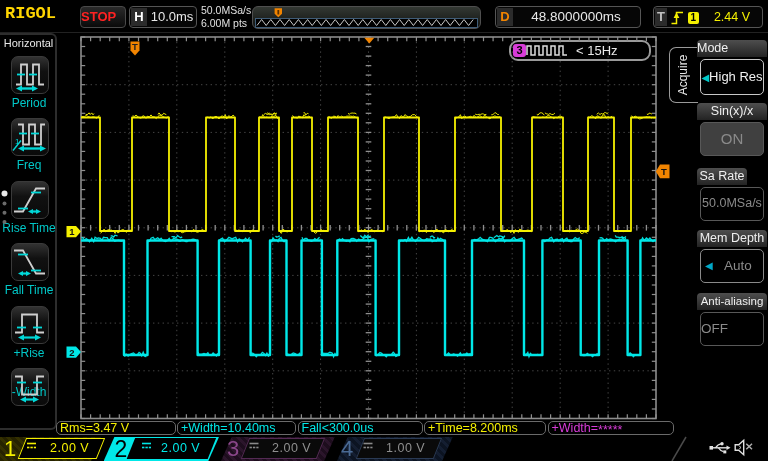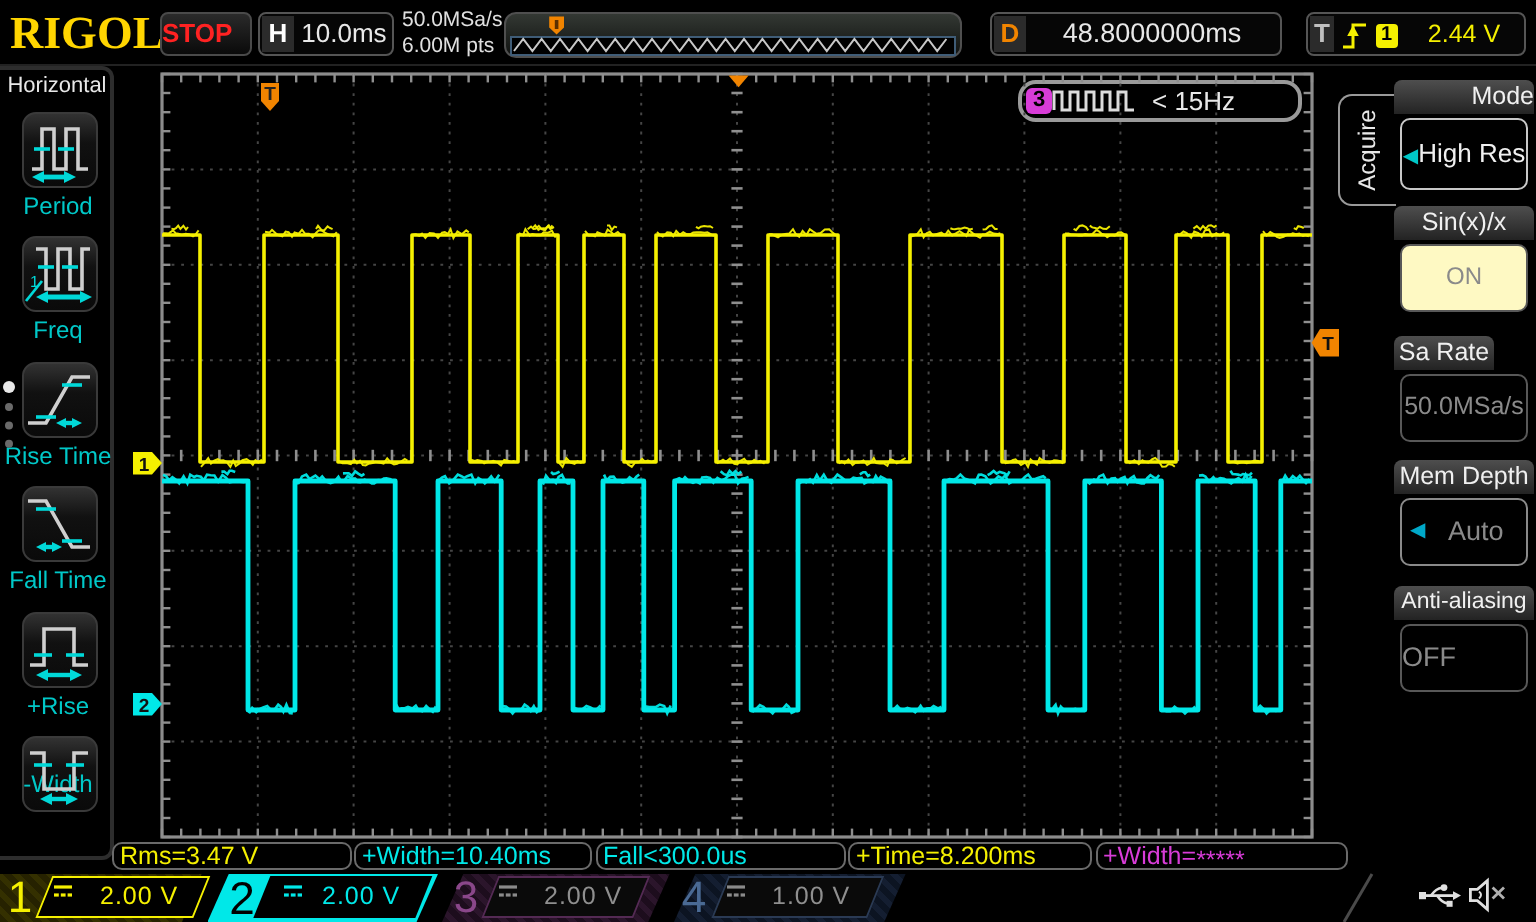--- a/index.html
+++ b/index.html
@@ -1,21 +1,21 @@
 <!DOCTYPE html>
 <html><head><meta charset="utf-8"><style>
 *{margin:0;padding:0;box-sizing:border-box}
 html,body{width:768px;height:461px;background:#000;overflow:hidden;font-family:"Liberation Sans",sans-serif}
 .abs{position:absolute}
 .box{position:absolute;border-radius:4px;background:#050505}
 </style></head>
 <body>
 <div class="abs" style="left:0;top:0;width:768px;height:33px;background:#000;border-bottom:1px solid #222"></div>
 
-<div class="abs" style="left:5px;top:4px;width:90px;height:26px;color:#ffd500;font-family:Liberation Serif, serif;font-weight:bold;font-size:23px;letter-spacing:0px">RIGOL</div>
+<div class="abs" style="left:5px;top:4px;width:90px;height:26px;color:#ffd500;font-family:Liberation Mono, monospace;font-weight:bold;font-size:17px;letter-spacing:0px">RIGOL</div>
 
 <div class="box" style="left:80px;top:6px;width:46px;height:22px;border:1px solid #4a4a4a;background:linear-gradient(#2a2a2a,#0a0a0a);color:#ff2222;font-weight:bold;font-size:13px;text-align:left;line-height:20px">STOP</div>
 
 <div class="box" style="left:129px;top:6px;width:68px;height:22px;border:1px solid #555;background:#060606"></div>
 <div class="abs" style="left:131px;top:8px;width:16px;height:18px;background:#2b2b2b;color:#fff;font-weight:bold;font-size:13px;text-align:center;line-height:18px">H</div>
 <div class="abs" style="left:148px;top:8px;width:48px;color:#e8e8e8;font-size:13px;text-align:center;line-height:18px">10.0ms</div>
 
 <div class="abs" style="left:201px;top:4px;color:#e0e0e0;font-size:10.5px;line-height:12.5px">50.0MSa/s<br>6.00M pts</div>
 
 <div class="abs" style="left:252px;top:6px;width:229px;height:23px;border:1px solid #4f4f4f;border-radius:6px;background:linear-gradient(#333833,#101210)"></div>
@@ -46,24 +46,24 @@
 <div class="abs" style="left:0px;top:385px;width:58px;color:#00c8c8;font-size:12px;text-align:center;white-space:nowrap">-Width</div>
 
 <div class="abs" style="left:509px;top:40px;width:142px;height:21px;border:2px solid #9a9a9a;border-radius:9px;background:#000"></div>
 <div class="abs" style="left:513px;top:43.5px;width:13px;height:13px;background:#d83cd8;border-radius:3px;color:#000;font-weight:bold;font-size:11px;text-align:center;line-height:13px">3</div>
 <div class="abs" style="left:576px;top:43px;color:#e8e8e8;font-size:13px">&lt; 15Hz</div>
 
 <div class="abs" style="left:669px;top:47px;width:29px;height:56px;border:1.2px solid #9a9a9a;border-right:none;border-radius:7px 0 0 7px;background:#000"></div>
 <div class="abs" style="left:669px;top:47px;width:28px;height:56px;display:flex;align-items:center;justify-content:center">
     <span style="transform:rotate(-90deg);color:#e8e8e8;font-size:12px;white-space:nowrap">Acquire</span>
   </div>
-<div class="abs" style="left:697px;top:40px;width:70px;height:17px;background:linear-gradient(#4e4e4e,#232323);border-radius:4px 4px 0 0;color:#f0f0f0;font-size:12.5px;text-align:right;line-height:17px;white-space:nowrap">Mode</div>
+<div class="abs" style="left:697px;top:40px;width:70px;height:17px;background:linear-gradient(#4e4e4e,#232323);border-radius:4px 4px 0 0;color:#f0f0f0;font-size:12.5px;text-align:left;line-height:17px;white-space:nowrap">Mode</div>
 <div class="abs" style="left:700px;top:58.5px;width:64px;height:36px;border:1.5px solid #c8c8c8;border-radius:5px;background:#000;color:#f0f0f0;font-size:13px;text-align:center;line-height:33px"><span style="color:#00c8c8;font-size:10px">◀</span>High Res</div>
 <div class="abs" style="left:697px;top:103px;width:70px;height:17px;background:linear-gradient(#4e4e4e,#232323);border-radius:4px 4px 0 0;color:#f0f0f0;font-size:12.5px;text-align:center;line-height:17px;white-space:nowrap">Sin(x)/x</div>
-<div class="abs" style="left:700px;top:121.5px;width:64px;height:34px;border:1.5px solid #585858;border-radius:5px;background:#fef9c3;color:#8a8a8a;font-size:12px;text-align:center;line-height:31px">ON</div>
+<div class="abs" style="left:700px;top:121.5px;width:64px;height:34px;border:1.5px solid #585858;border-radius:5px;background:#404040;color:#8a8a8a;font-size:15px;text-align:center;line-height:31px">ON</div>
 <div class="abs" style="left:697px;top:168px;width:50px;height:17px;background:linear-gradient(#4e4e4e,#232323);border-radius:4px 4px 0 0;color:#f0f0f0;font-size:12.5px;text-align:center;line-height:17px;white-space:nowrap">Sa Rate</div>
 <div class="abs" style="left:700px;top:186.5px;width:64px;height:34px;border:1.5px solid #585858;border-radius:5px;background:#000;color:#8a8a8a;font-size:12.5px;text-align:center;line-height:31px">50.0MSa/s</div>
 <div class="abs" style="left:697px;top:230px;width:70px;height:17px;background:linear-gradient(#4e4e4e,#232323);border-radius:4px 4px 0 0;color:#f0f0f0;font-size:12.5px;text-align:center;line-height:17px;white-space:nowrap">Mem Depth</div>
 <div class="abs" style="left:700px;top:248.5px;width:64px;height:34px;border:1.5px solid #8a8a8a;border-radius:5px;background:#000;color:#8a8a8a;font-size:13.5px;text-align:center;line-height:31px"><span style="color:#00a8c8;font-size:10px;float:left;margin-left:4px;line-height:31px">◀</span><span style="margin-right:0">Auto</span></div>
 <div class="abs" style="left:697px;top:293px;width:70px;height:17px;background:linear-gradient(#4e4e4e,#232323);border-radius:4px 4px 0 0;color:#f0f0f0;font-size:11.5px;text-align:center;line-height:17px;white-space:nowrap">Anti-aliasing</div>
 <div class="abs" style="left:700px;top:311.5px;width:64px;height:34px;border:1.5px solid #585858;border-radius:5px;background:#000;color:#8a8a8a;font-size:13.5px;line-height:31px">OFF</div>
 <div class="abs" style="left:56px;top:421px;width:120px;height:13.5px;border:1px solid #6a6a6a;border-radius:5px;background:#000;color:#f5f000;font-size:12.5px;line-height:12.5px;padding-left:3px;white-space:nowrap;overflow:hidden">Rms=3.47 V</div>
 <div class="abs" style="left:177px;top:421px;width:119px;height:13.5px;border:1px solid #6a6a6a;border-radius:5px;background:#000;color:#00e8e8;font-size:12.5px;line-height:12.5px;padding-left:3px;white-space:nowrap;overflow:hidden">+Width=10.40ms</div>
 <div class="abs" style="left:297.5px;top:421px;width:125px;height:13.5px;border:1px solid #6a6a6a;border-radius:5px;background:#000;color:#00e8e8;font-size:12.5px;line-height:12.5px;padding-left:3px;white-space:nowrap;overflow:hidden">Fall&lt;300.0us</div>
 <div class="abs" style="left:424px;top:421px;width:122px;height:13.5px;border:1px solid #6a6a6a;border-radius:5px;background:#000;color:#f5f000;font-size:12.5px;line-height:12.5px;padding-left:3px;white-space:nowrap;overflow:hidden">+Time=8.200ms</div>

